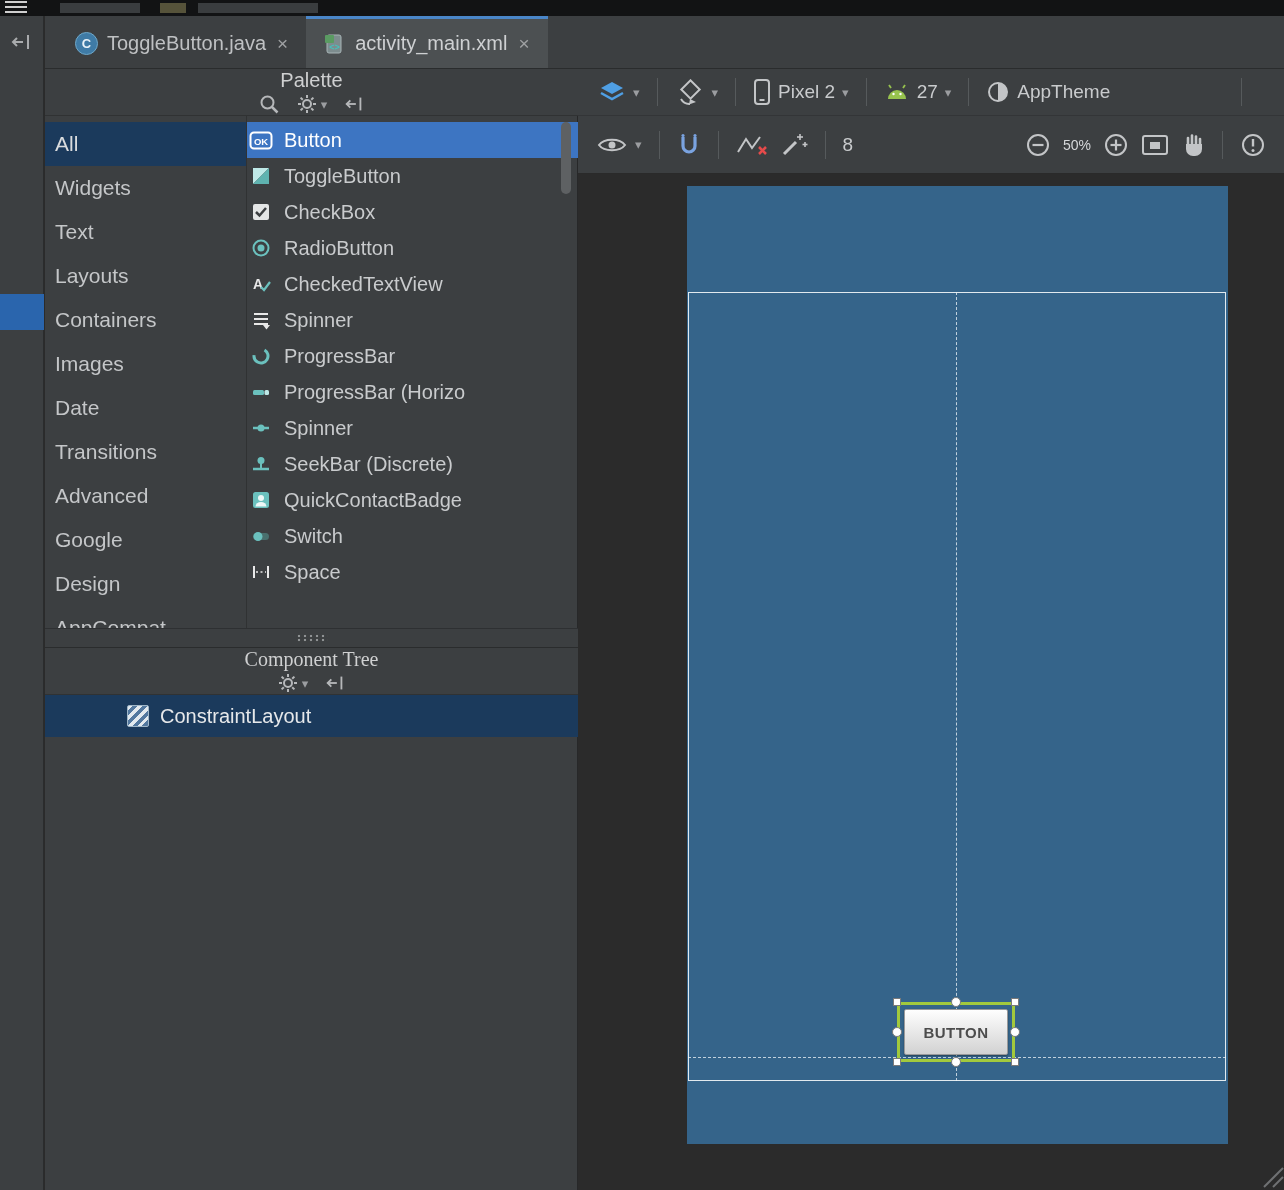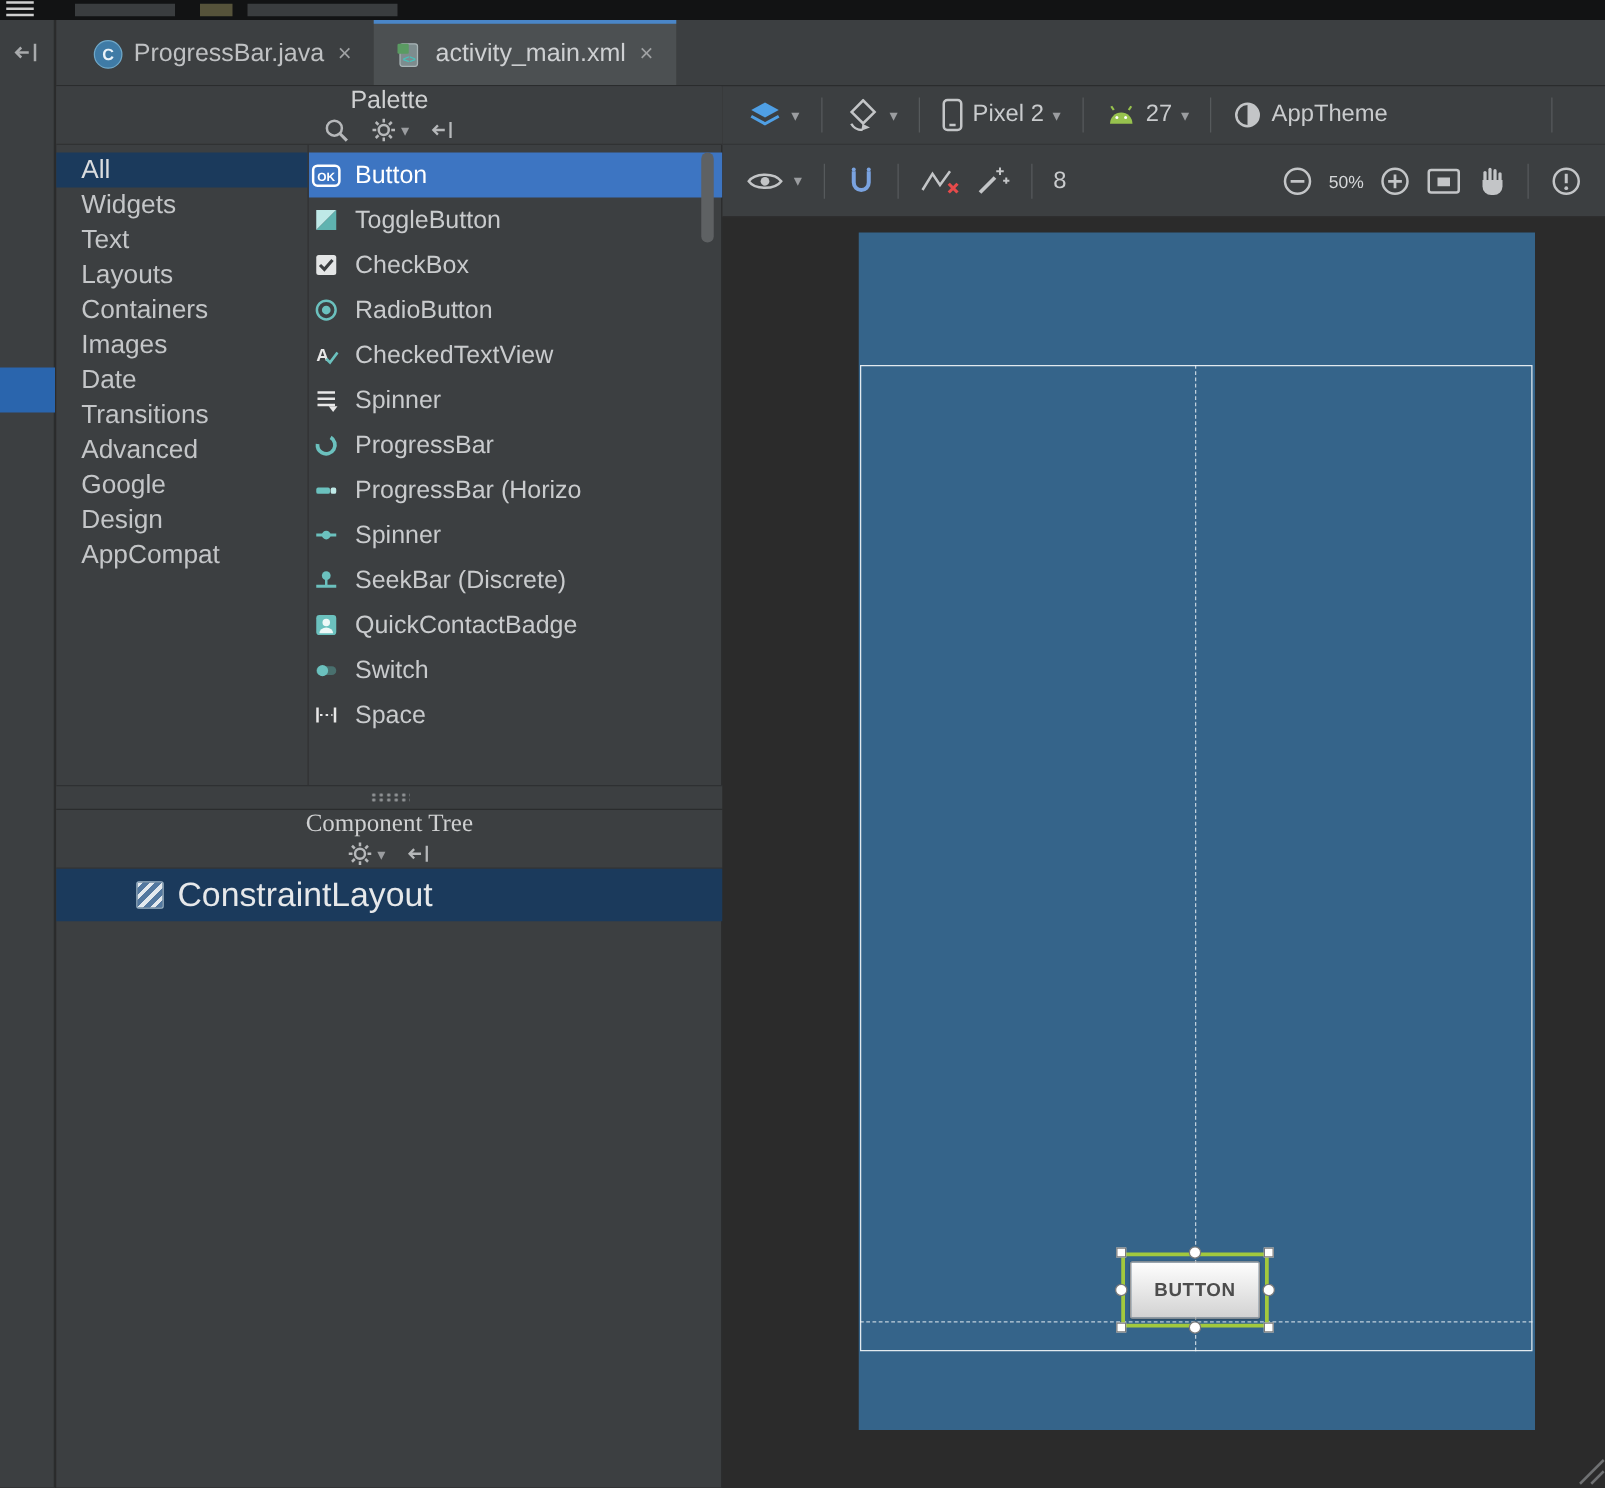--- a/index.html
+++ b/index.html
@@ -35,41 +35,41 @@
   
   #left-panel { left:45px; top:69px; width:533px; height:1121px; background:#3c3f41; border-right:1px solid #272829; }
   .panel-header { position:absolute; left:0; width:533px; height:47px; display:flex; align-items:center;
                   padding:0 14px; font-size:20px; color:#cfd0d1; border-bottom:1px solid #303233; background:#3c3f41;flex-direction:column; }
   .panel-header .spacer { flex:1; }
   .hdr-icons { display:flex; align-items:center; gap:16px; }
   .icon-btn { display:inline-flex; align-items:center; gap:3px; }
   .dd { color:#9b9da0; font-size:13px; line-height:1; }
 
   #cat-list { position:absolute; left:0; top:47px; width:202px; height:512px; border-right:1px solid #303233; padding-top:6px; }
-  .cat { height:28px; display:flex; align-items:center; padding-left:20px; font-size:21px; color:#c4c6c8; }
+  .cat { height:44px; display:flex; align-items:center; padding-left:10px; font-size:21px; color:#c4c6c8; }
   .cat.selected { background:#1b3a5c; color:#dadcde; }
 
   #widget-list { position:absolute; left:202px; top:47px; width:331px; height:512px; padding-top:6px; overflow:hidden; }
   .widget { height:36px; display:flex; align-items:center; gap:9px; 
             font-size:20px; color:#c9cbcd; white-space:nowrap; overflow:hidden; }
   .widget.selected { background:#3d75c2; color:#ffffff; }
   .wicon { width:28px; min-width:28px; display:flex; justify-content:center; align-items:center; }
 
   #scroll-thumb { position:absolute; left:516px; top:53px; width:10px; height:72px; background:#5e6163; border-radius:5px; }
 
   #splitter { position:absolute; left:0; top:559px; width:533px; height:20px; background:#3c3f41;
               border-top:1px solid #2e3032; border-bottom:1px solid #2a2c2d;
               display:flex; align-items:center; justify-content:center; }
   .splitter-dots { width:32px; height:8px;
       background-image:radial-gradient(circle,#8f9294 1.1px,transparent 1.6px);
       background-size:6px 4px; }
 
   #ct-header { top:579px;font-family:Liberation Serif, serif; }
   #ct-row { position:absolute; left:0; top:626px; width:533px; height:42px; background:#1b3a5c;
-            display:flex; align-items:center; gap:11px; padding-left:64px; font-size:27px; color:#e6e8ea; }
+            display:flex; align-items:center; gap:11px; padding-left:82px; font-size:20px; color:#e6e8ea; }
   .cl-icon { width:22px; height:22px; border-radius:2px; border:1px solid #9fb6c8;
              background:repeating-linear-gradient(135deg,#e3e9ee 0 3px,#53789f 3px 7px); }
 
   
   #tb1 { left:578px; top:69px; width:706px; height:47px; background:#3c3f41; border-bottom:1px solid #333537;
          display:flex; align-items:center; padding:0 14px; }
   #tb2 { left:578px; top:116px; width:706px; height:58px; background:#3c3f41; border-bottom:1px solid #2a2a2a;
          display:flex; align-items:center; padding:0 12px; }
   .sep { width:1px; height:28px; background:#565a5c; margin:0 11px; }
   .tbtn { display:inline-flex; align-items:center; gap:7px; padding:3px 6px; }
@@ -122,21 +122,21 @@
     <line x1="19" y1="5" x2="19" y2="19" stroke="#a9abad" stroke-width="2"></line>
     <line x1="14" y1="12" x2="4" y2="12" stroke="#a9abad" stroke-width="2"></line>
     <polyline points="8,8 4,12 8,16" fill="none" stroke="#a9abad" stroke-width="2"></polyline>
   </svg>
   <div class="strip-blue"></div>
 </div>
 
 <div id="tab-bar" class="abs">
   <div class="tab">
     <span class="class-icon">C</span>
-    <span>ProgressBar.java</span>
+    <span>ToggleButton.java</span>
     <span class="tab-close">×</span>
   </div>
   <div class="tab selected">
     <svg width="24" height="24" viewBox="0 0 24 24">
       <rect x="5" y="3" width="14" height="18" rx="2" fill="#7d8c8e" stroke="#a8b4b6" stroke-width="1"></rect>
       <rect x="3" y="3" width="9" height="8" rx="1" fill="#5a9b62"></rect>
       <text x="12.5" y="18" text-anchor="middle" font-size="9" font-weight="bold" fill="#46c1bb">&lt;&gt;</text>
     </svg>
     <span>activity_main.xml</span>
     <span class="tab-close">×</span>

